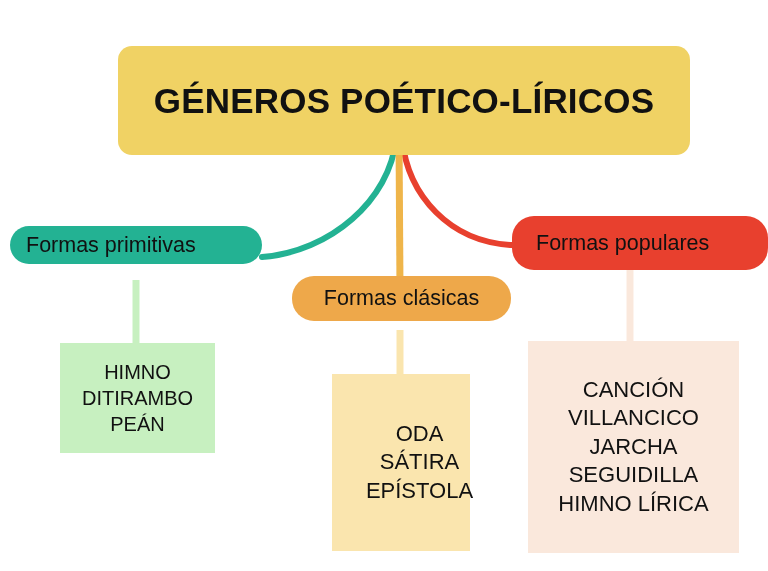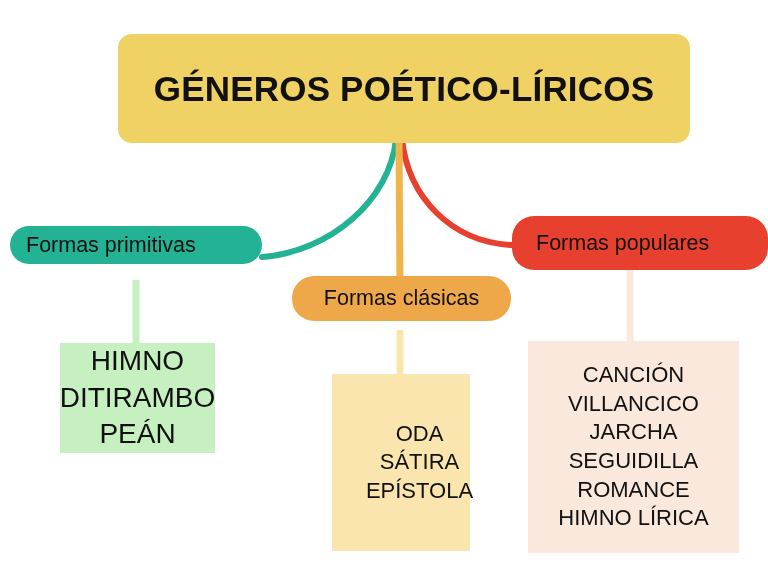--- a/index.html
+++ b/index.html
@@ -33,21 +33,21 @@
     display: flex;
     align-items: center;
     justify-content: center;
     text-align: center;
     color: #111111;
   }
 
   
   #root-node {
     left: 118px;
-    top: 34px;
+    top: 46px;
     width: 572px;
     height: 109px;
     background: #f0d264;
     border-radius: 14px;
     font-size: 35px;
     font-weight: bold;
     letter-spacing: 0.2px;
     z-index: 3;
   }
 
@@ -96,21 +96,21 @@
   .leaf .leaf-line {
     display: block;
     white-space: nowrap;
   }
   #leaf-primitivas {
     left: 60px;
     top: 343px;
     width: 155px;
     height: 110px;
     background: #c7f0c0;
-    font-size: 28px;
+    font-size: 20px;
   }
   #leaf-clasicas {
     left: 332px;
     top: 374px;
     width: 138px;
     height: 177px;
     background: #fae5ae;
     font-size: 22px;
     padding-left: 37px;
   }
@@ -169,17 +169,16 @@
     <span class="leaf-line">ODA</span>
     <span class="leaf-line">SÁTIRA</span>
     <span class="leaf-line">EPÍSTOLA</span>
   </div>
 
   <div class="node leaf" id="leaf-populares">
     <span class="leaf-line">CANCIÓN</span>
     <span class="leaf-line">VILLANCICO</span>
     <span class="leaf-line">JARCHA</span>
     <span class="leaf-line">SEGUIDILLA</span>
-    <span class="leaf-line">ROMANCE</span>
     <span class="leaf-line">HIMNO LÍRICA</span>
   </div>
 
 </div>
 
 </body></html>

